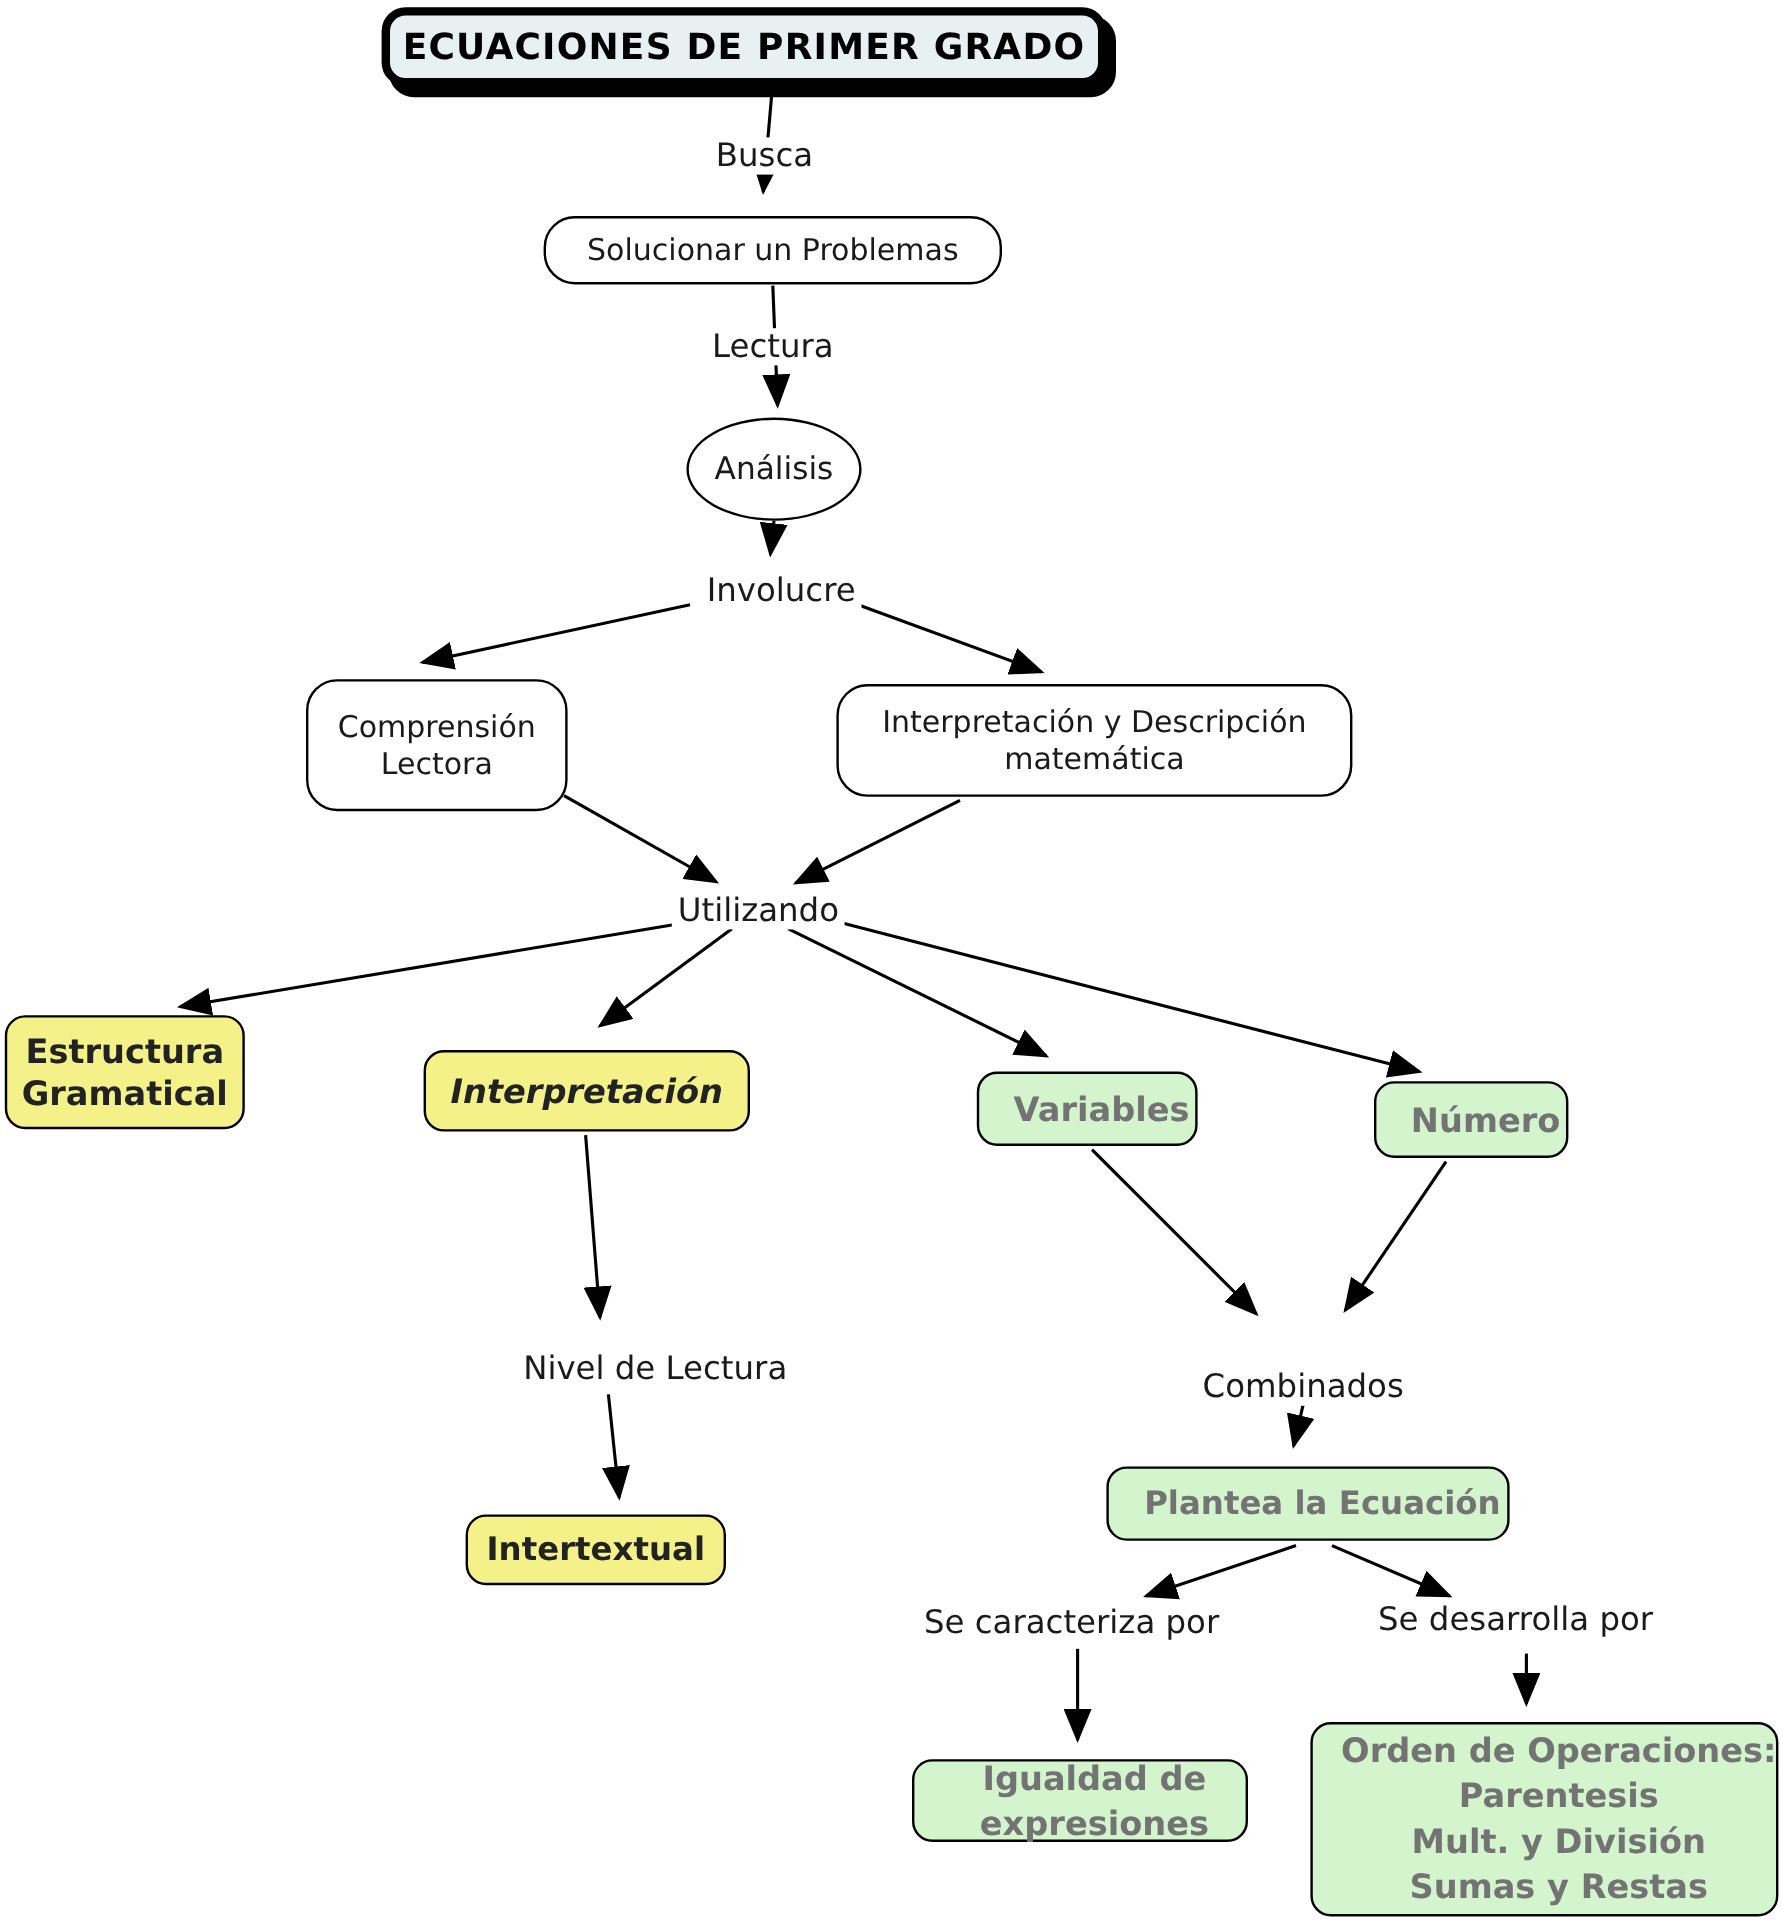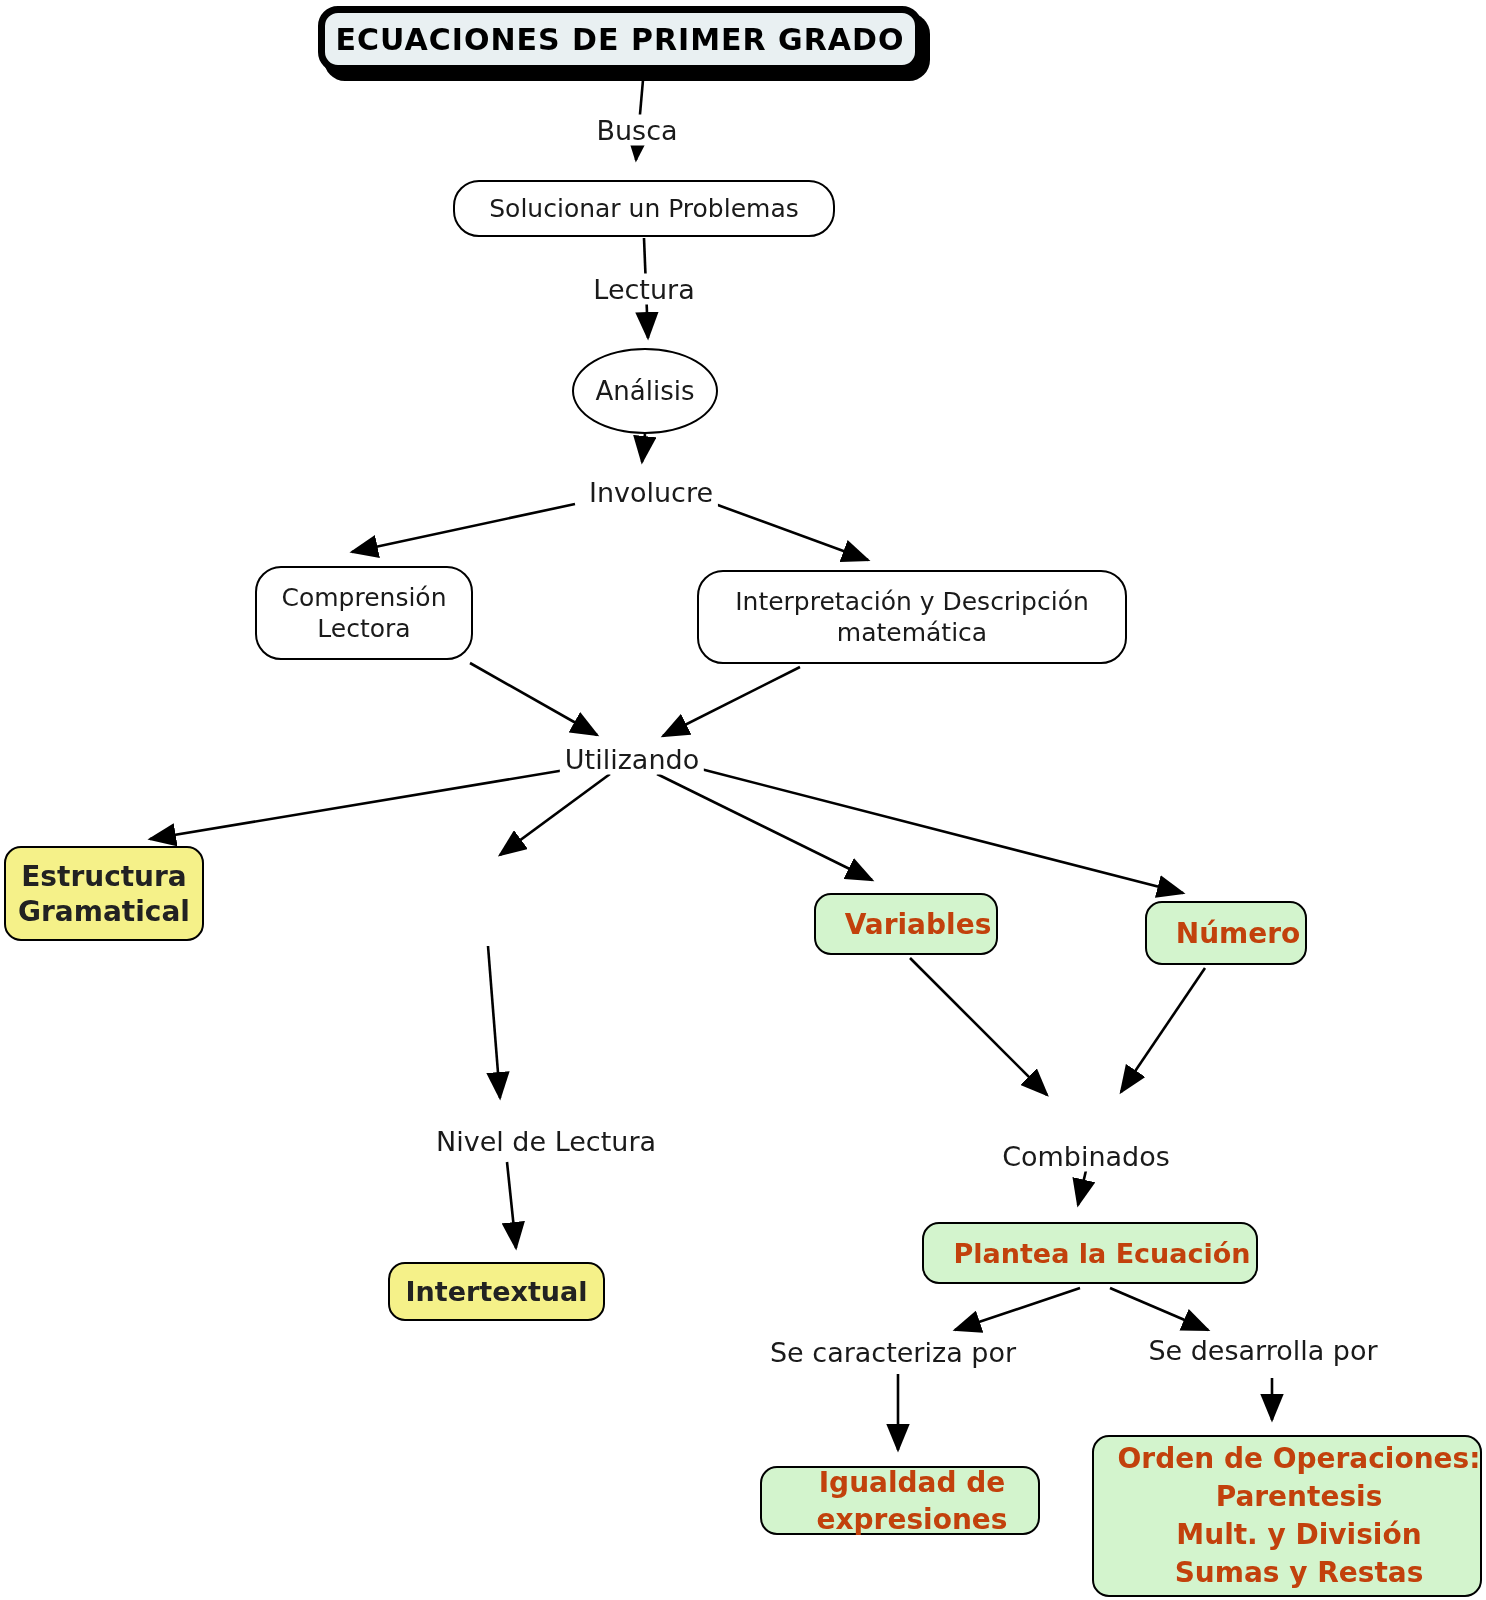--- a/index.html
+++ b/index.html
@@ -16,31 +16,31 @@
     text-align:center;background:var(--box-fill);border:2.5px solid var(--line);
     border-radius:26px;font-size:25px;line-height:31px;white-space:nowrap;
   }
   .node.title{
     background:var(--title-fill);border-width:7px;border-radius:20px;
     box-shadow:7px 8px 0 1px var(--line);
     font-weight:bold;font-size:30px;letter-spacing:1px;color:#000;
   }
   .node.ellipse{border-radius:50%;font-size:26px;}
   .node.yellow{background:var(--yellow);border-radius:17px;font-weight:bold;color:#222;}
-  .node.green{background:var(--green);border-radius:17px;font-weight:bold;color:#c2410c;padding-left:24px;}
+  .node.green{background:var(--green);border-radius:17px;font-weight:bold;color:#737373;padding-left:24px;}
   .node.italic{font-style:italic;}
   .linklabel{
     position:absolute;z-index:3;transform:translate(-50%,-50%);
     background:#fff;padding:0 5px;font-size:27px;white-space:nowrap;color:#1a1a1a;
   }
   
   #n-title        {left:318px;top:6px;   width:604px;height:66px;}
   #n-solucionar   {left:453px;top:180px; width:382px;height:57px;}
   #n-analisis     {left:572px;top:348px; width:146px;height:86px;}
-  #n-comprension  {left:255px;top:566px; width:218px;height:94px;}
+  #n-comprension  {left:255px;top:566px; width:218px;height:110px;}
   #n-interp-desc  {left:697px;top:570px; width:430px;height:94px;}
   #n-estructura   {left:4px;  top:846px; width:200px;height:95px;font-size:28px;line-height:35px;}
   #n-interpretacion{left:353px;top:875px;width:272px;height:68px;font-size:28px;}
   #n-variables    {left:814px;top:893px; width:184px;height:62px;font-size:28px;}
   #n-numero       {left:1145px;top:901px;width:162px;height:64px;font-size:28px;align-items:center;}
   #n-intertextual {left:388px;top:1262px;width:217px;height:59px;font-size:27px;}
   #n-plantea      {left:922px;top:1222px;width:336px;height:62px;font-size:27px;}
   #n-igualdad     {left:760px;top:1466px;width:280px;height:69px;font-size:28px;line-height:37px;text-align:right;}
   #n-orden        {left:1092px;top:1435px;width:390px;height:162px;font-size:28px;line-height:38px;}
   
@@ -106,20 +106,23 @@
   <div class="node" id="n-interp-desc">
     <div>Interpretación y Descripción</div>
     <div>matemática</div>
   </div>
 
   <div class="node yellow" id="n-estructura">
     <div>Estructura</div>
     <div>Gramatical</div>
   </div>
 
+  <div class="node yellow italic" id="n-interpretacion">
+    <div>Interpretación</div>
+  </div>
 
   <div class="node green" id="n-variables">
     <div>Variables</div>
   </div>
 
   <div class="node green" id="n-numero">
     <div>Número</div>
   </div>
 
   <div class="node yellow" id="n-intertextual">

